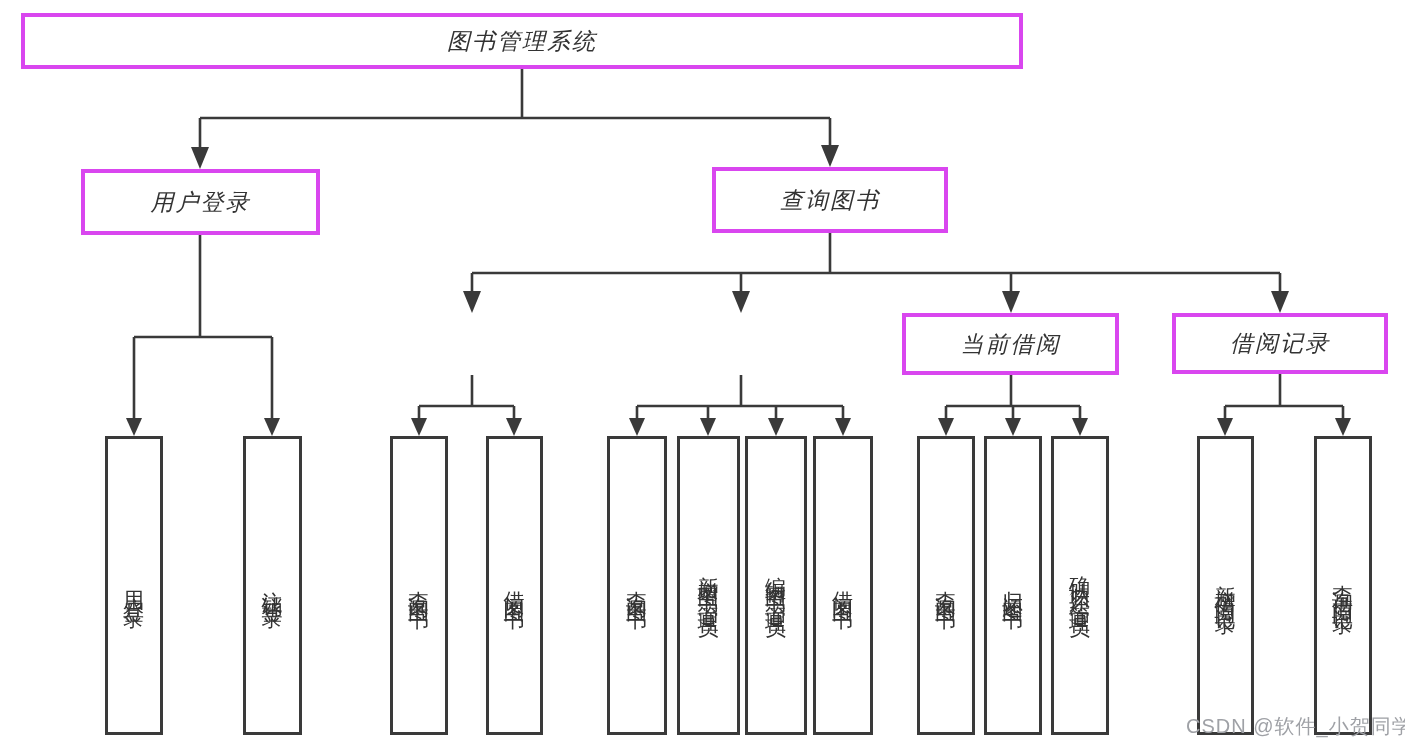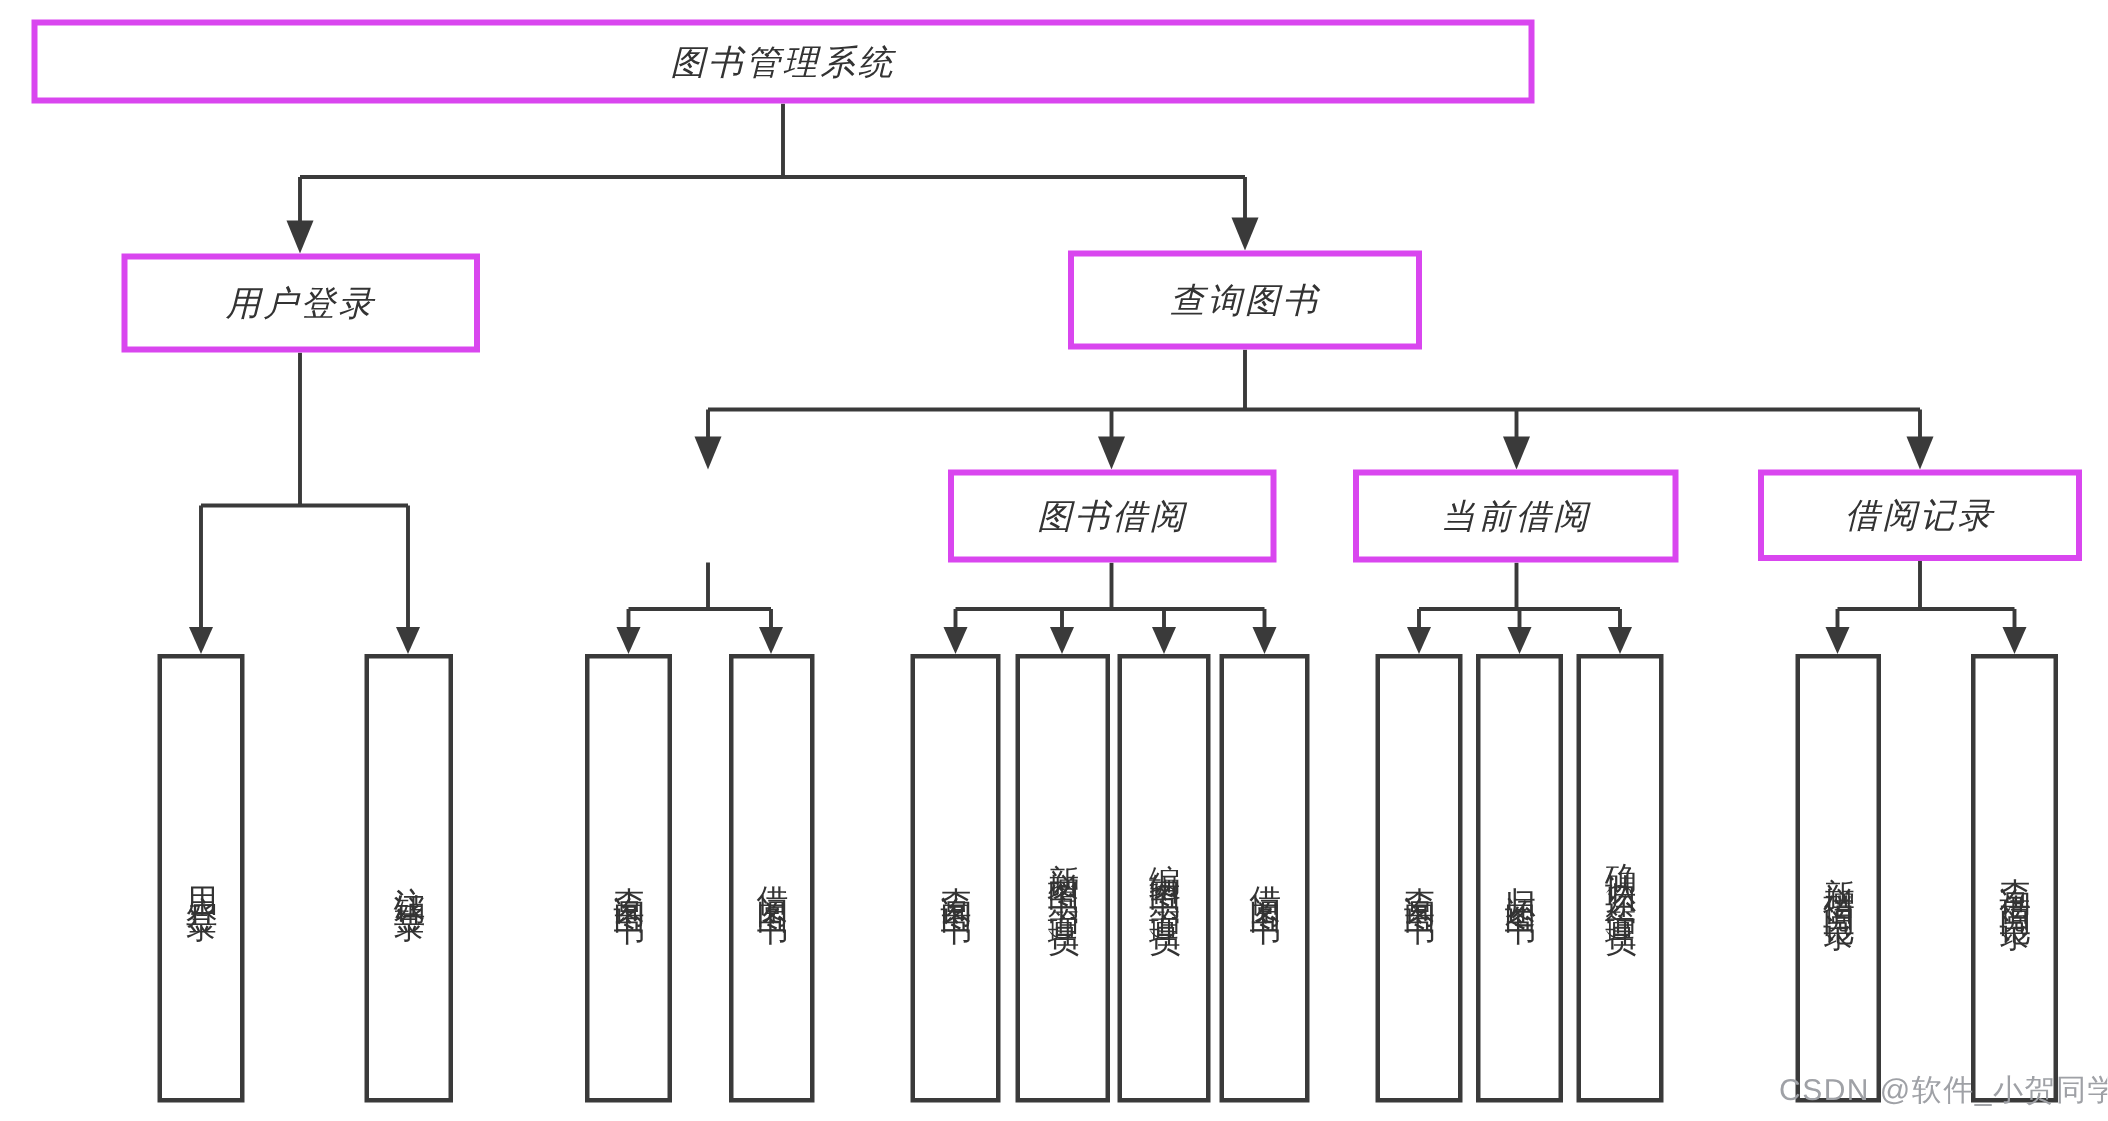--- a/index.html
+++ b/index.html
@@ -126,21 +126,20 @@
       <polygon points="1217,418 1233,418 1225,436"></polygon>
       <polygon points="1335,418 1351,418 1343,436"></polygon>
     </g>
   </svg>
 
   <div class="hbox n-root">图书管理系统</div>
 
   <div class="hbox n-user-login">用户登录</div>
   <div class="hbox n-book-mgmt">查询图书</div>
 
-  <div class="hbox n-book-borrow">图书借阅</div>
   <div class="hbox n-current-borrow">当前借阅</div>
   <div class="hbox n-borrow-record">借阅记录</div>
 
   <div class="vbox n-login">用户登录</div>
   <div class="vbox n-logout">注销登录</div>
 
   <div class="vbox n-rec-query">查询图书</div>
   <div class="vbox n-rec-borrow">借阅图书</div>
 
   <div class="vbox n-bb-query">查询图书</div>

